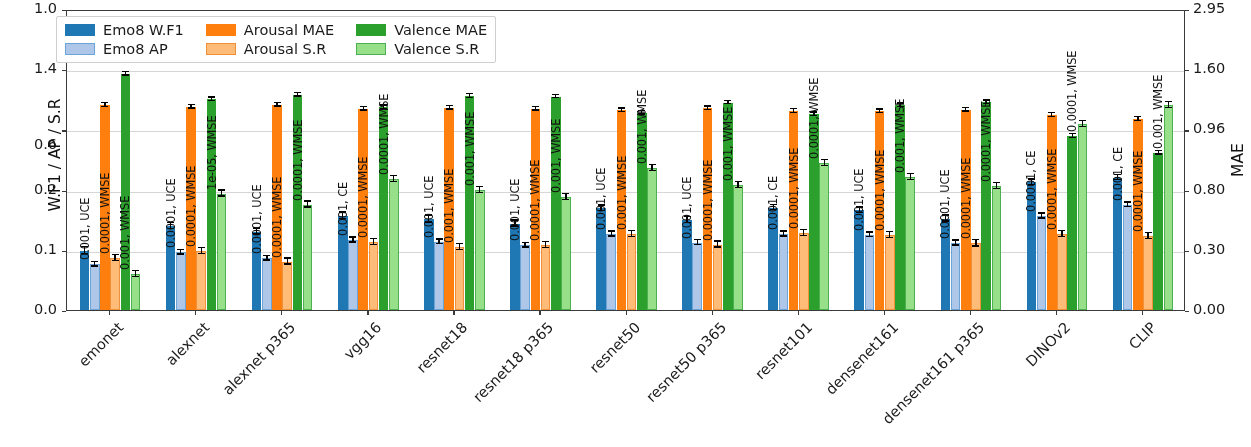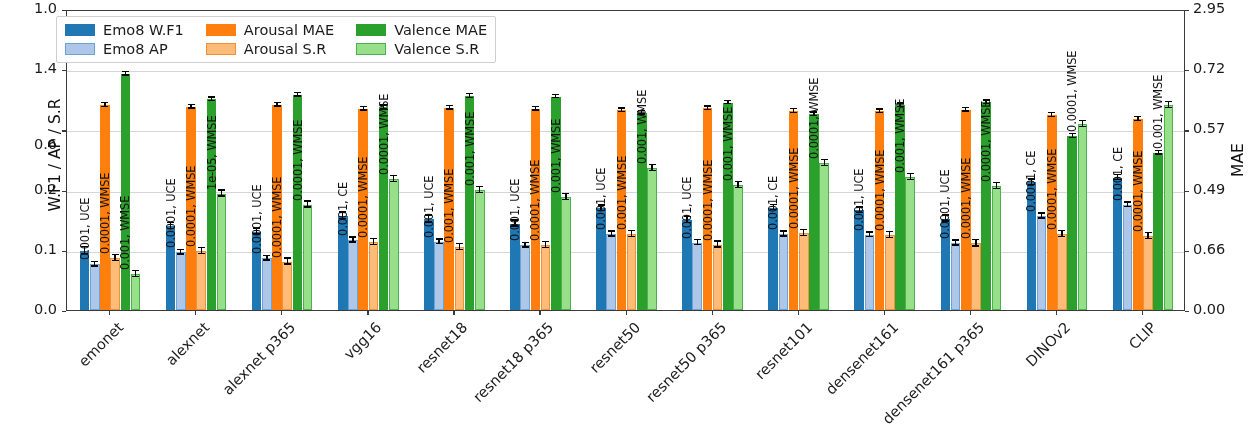--- a/index.html
+++ b/index.html
@@ -426,33 +426,33 @@
         <span class="swatch" style="background: rgb(152, 223, 138); border-color: rgb(76, 175, 80);"></span>
         <span class="lbl">Valence S.R</span>
       </div>
     </div>
 <div class="ytick-l" style="top: 301px;">0.0</div>
     <div class="tickmark" style="left: 62px; top: 311px;"></div>
     <div class="ytick-r" style="left: 1193px; top: 301px;">0.00</div>
     <div class="tickmark" style="left: 1185px; top: 311px;"></div>
     <div class="ytick-l" style="top: 240.8px;">0.1</div>
     <div class="tickmark" style="left: 62px; top: 250.8px;"></div>
-    <div class="ytick-r" style="left: 1193px; top: 240.8px;">0.66</div>
+    <div class="ytick-r" style="left: 1193px; top: 240.8px;">0.30</div>
     <div class="tickmark" style="left: 1185px; top: 250.8px;"></div>
     <div class="ytick-l" style="top: 180.6px;">0.2</div>
     <div class="tickmark" style="left: 62px; top: 190.6px;"></div>
-    <div class="ytick-r" style="left: 1193px; top: 180.6px;">0.49</div>
+    <div class="ytick-r" style="left: 1193px; top: 180.6px;">0.80</div>
     <div class="tickmark" style="left: 1185px; top: 190.6px;"></div>
     <div class="ytick-l" style="top: 136px;">0.6</div>
     <div class="tickmark" style="left: 62px; top: 130.4px;"></div>
-    <div class="ytick-r" style="left: 1193px; top: 120.4px;">0.57</div>
+    <div class="ytick-r" style="left: 1193px; top: 120.4px;">0.96</div>
     <div class="tickmark" style="left: 1185px; top: 130.4px;"></div>
     <div class="ytick-l" style="top: 60.2px;">1.4</div>
     <div class="tickmark" style="left: 62px; top: 70.2px;"></div>
-    <div class="ytick-r" style="left: 1193px; top: 60.2px;">0.72</div>
+    <div class="ytick-r" style="left: 1193px; top: 60.2px;">1.60</div>
     <div class="tickmark" style="left: 1185px; top: 70.2px;"></div>
     <div class="ytick-l" style="top: 0px;">1.0</div>
     <div class="tickmark" style="left: 62px; top: 10px;"></div>
     <div class="ytick-r" style="left: 1193px; top: 0px;">2.95</div>
     <div class="tickmark" style="left: 1185px; top: 10px;"></div>
     <div class="xtickmark" style="left: 109.038px;"></div>
     <div class="xlab" style="left: 115.038px; top: 319px; transform: translateX(-100%) rotate(-45deg);">emonet</div>
     <div class="xtickmark" style="left: 195.115px;"></div>
     <div class="xlab" style="left: 201.115px; top: 319px; transform: translateX(-100%) rotate(-45deg);">alexnet</div>
     <div class="xtickmark" style="left: 281.192px;"></div>

